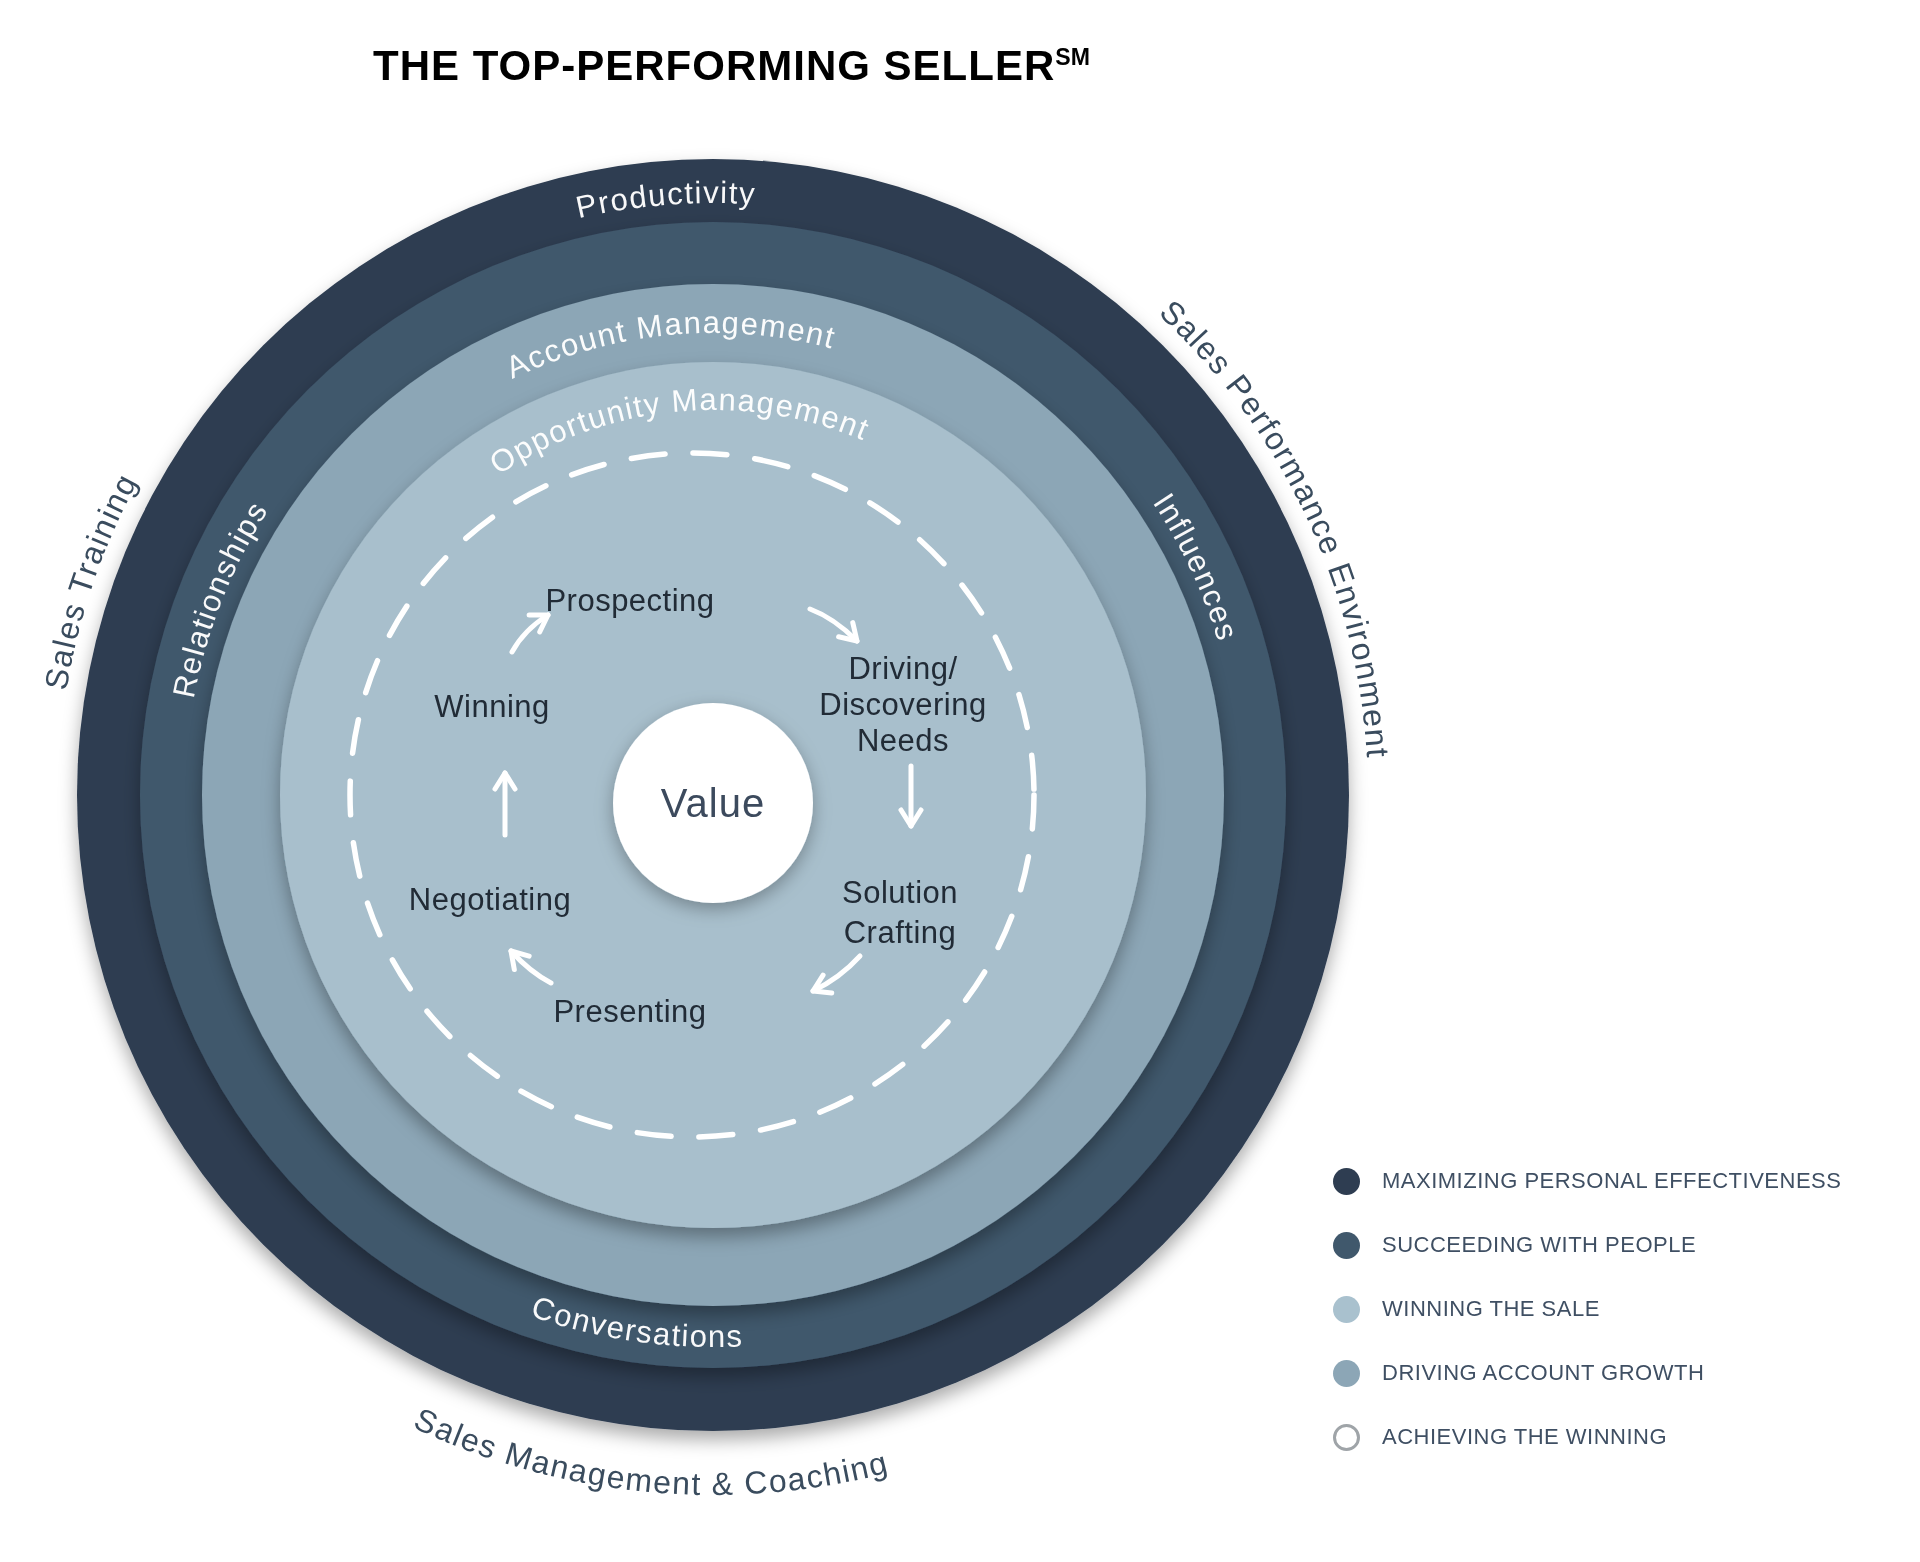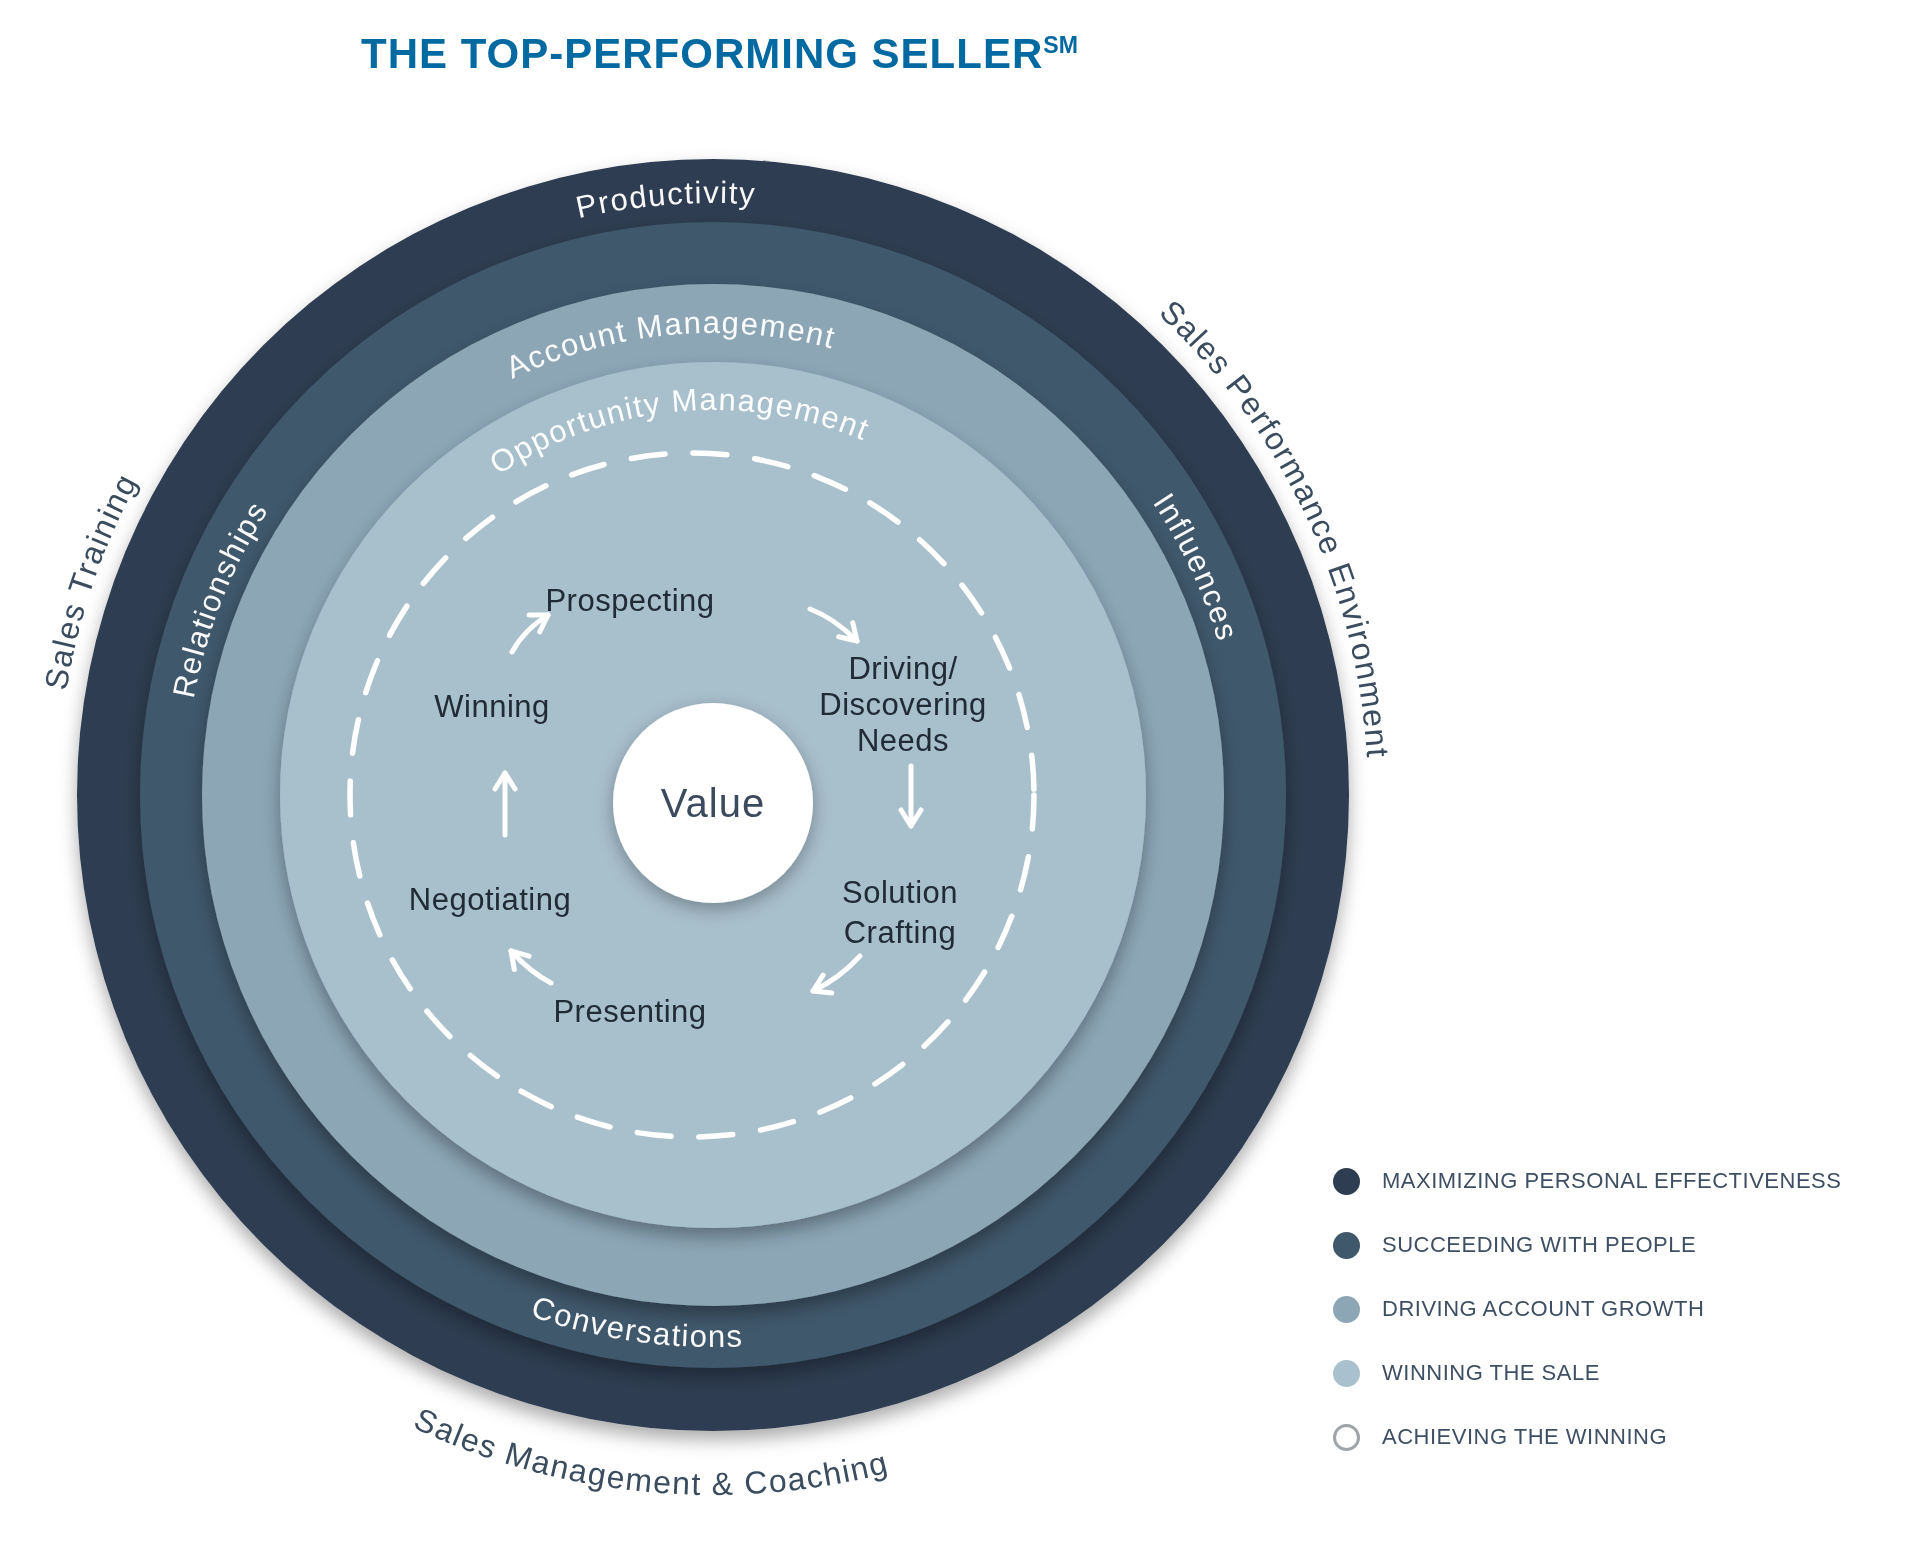--- a/index.html
+++ b/index.html
@@ -1,20 +1,20 @@
 <!DOCTYPE html>
 <html><head>
 <meta charset="utf-8">
 <style>
   html,body{margin:0;padding:0;background:#ffffff;}
   body{font-family:"Liberation Sans","DejaVu Sans",sans-serif;}
   .stage{position:relative;width:1920px;height:1562px;background:#ffffff;overflow:hidden;}
 
-  .title{position:absolute;left:357px;top:26px;margin:4px;
-         font-size:42px;font-weight:bold;letter-spacing:1px;color:#0369a1;white-space:nowrap;}
+  .title{position:absolute;left:357px;top:26px;margin:16px;
+         font-size:42px;font-weight:bold;letter-spacing:1px;color:#000000;white-space:nowrap;}
   .title sup{font-size:55%;vertical-align:super;letter-spacing:0;}
 
   svg text{font-family:"Liberation Sans","DejaVu Sans",sans-serif;}
   .ring-label{font-size:31px;fill:#ffffff;opacity:.97;letter-spacing:1.5px;}
   .outside-label{font-size:32px;letter-spacing:1.5px;}
   .cycle-label{font-size:31px;text-anchor:middle;letter-spacing:.5px;}
   .value-label{font-size:40px;text-anchor:middle;letter-spacing:1px;}
 
   .legend{position:absolute;left:1333px;top:1168px;}
   .legend-row{display:flex;margin-bottom:37px;}
@@ -116,26 +116,26 @@
   <div class="legend">
     <div class="legend-row">
       <span class="legend-dot" style="background-color: rgb(46, 61, 81);"></span>
       <span class="legend-label">MAXIMIZING PERSONAL EFFECTIVENESS</span>
     </div>
     <div class="legend-row">
       <span class="legend-dot" style="background-color: rgb(64, 88, 108);"></span>
       <span class="legend-label">SUCCEEDING WITH PEOPLE</span>
     </div>
     <div class="legend-row">
+      <span class="legend-dot" style="background-color: rgb(169, 193, 206);"></span>
+      <span class="legend-label">WINNING THE SALE</span>
+    </div>
+    <div class="legend-row">
       <span class="legend-dot" style="background-color: rgb(140, 166, 182);"></span>
       <span class="legend-label">DRIVING ACCOUNT GROWTH</span>
-    </div>
-    <div class="legend-row">
-      <span class="legend-dot" style="background-color: rgb(169, 193, 206);"></span>
-      <span class="legend-label">WINNING THE SALE</span>
     </div>
     <div class="legend-row">
       <span class="legend-dot outline" style="background-color: rgb(255, 255, 255);"></span>
       <span class="legend-label">ACHIEVING THE WINNING</span>
     </div>
   </div>
 
 </div>
 
 </body></html>

